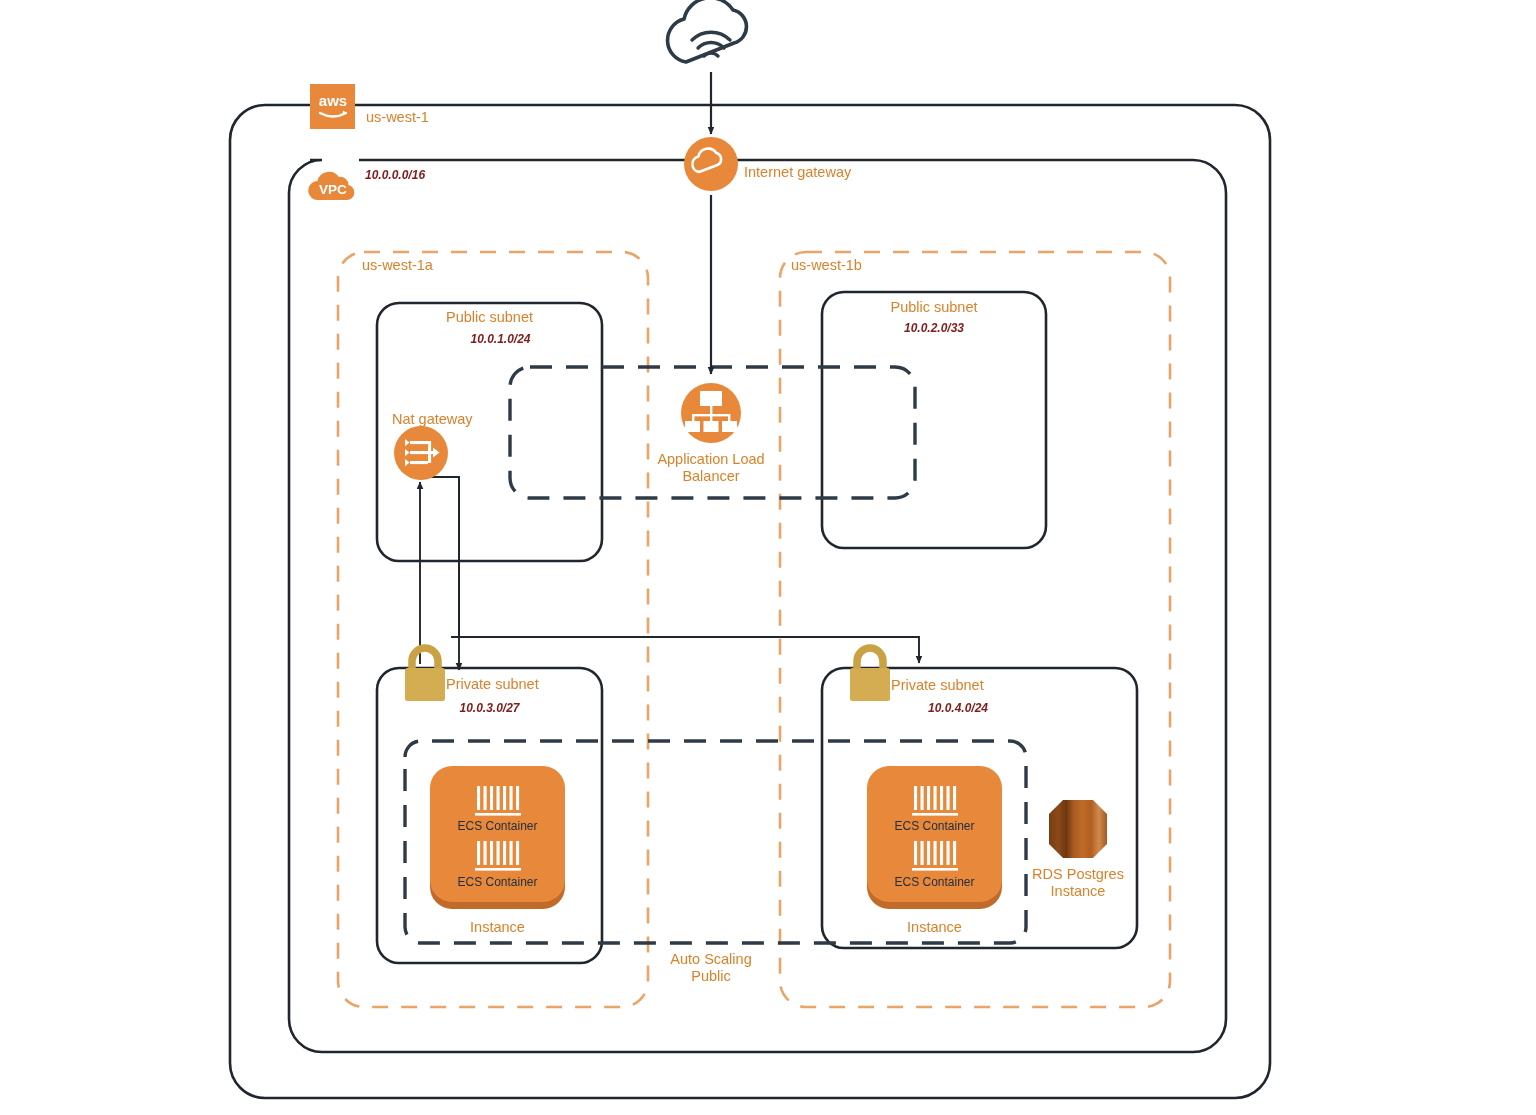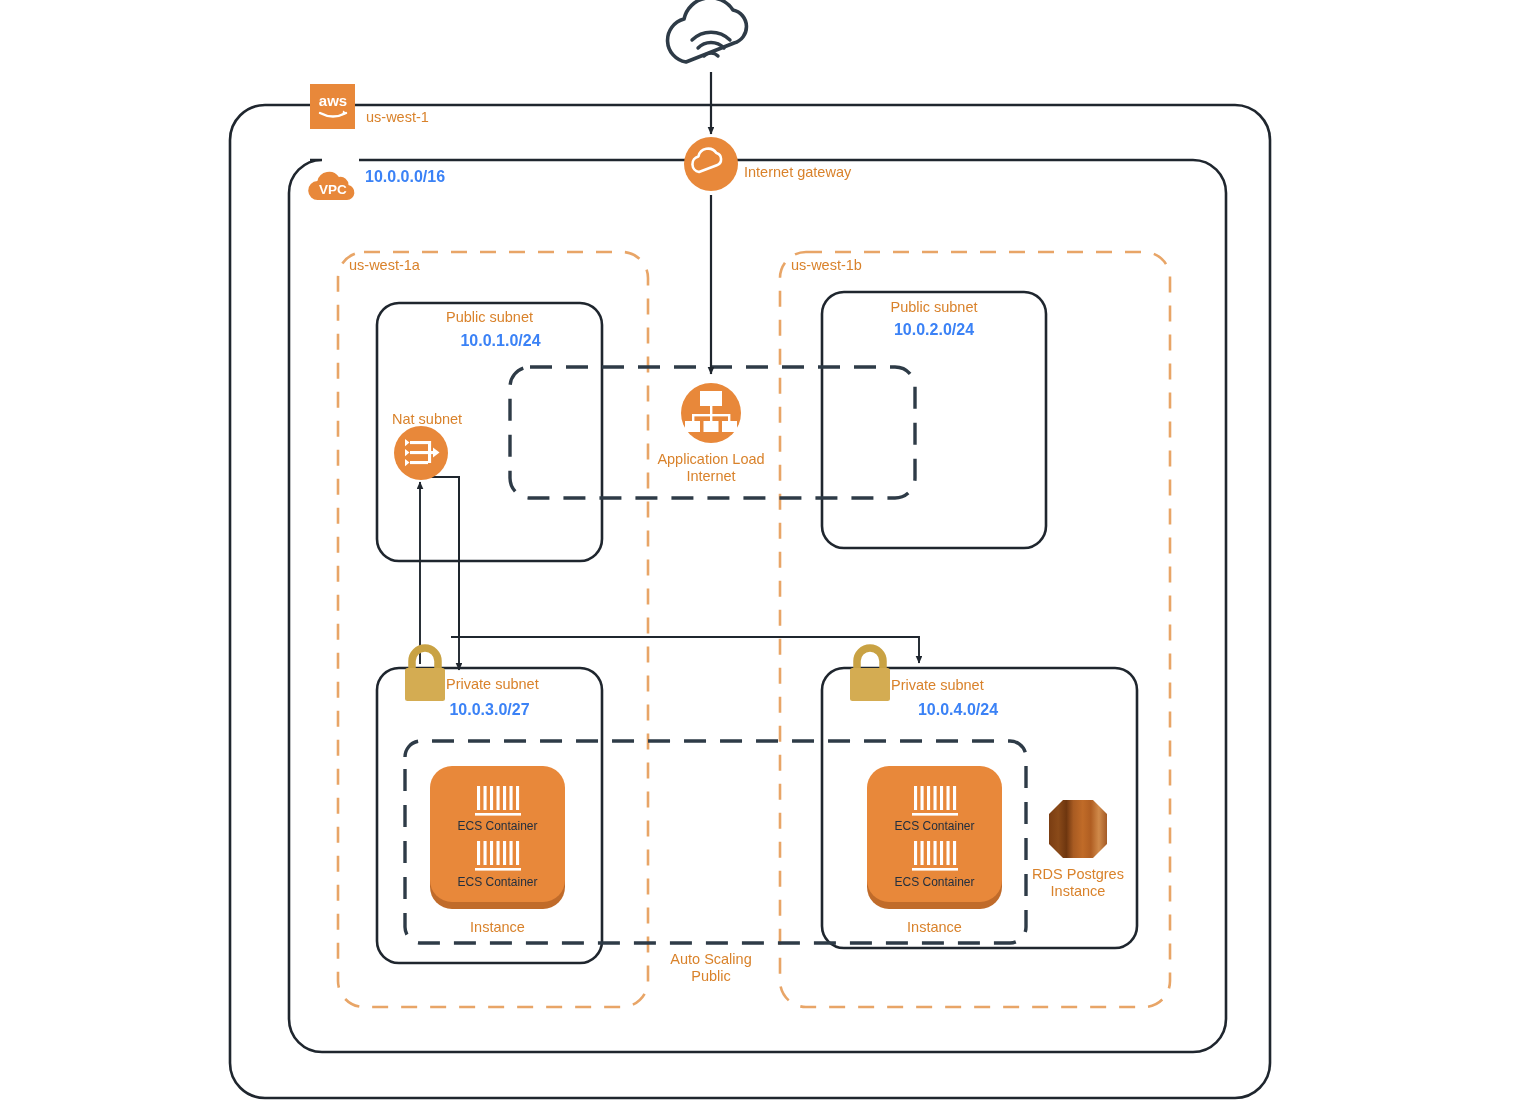--- a/index.html
+++ b/index.html
@@ -3,21 +3,21 @@
 <meta charset="utf-8">
 <style>
   html,body{margin:0;padding:0;background:#ffffff;}
   body{width:1536px;height:1115px;position:relative;overflow:hidden;
        font-family:"Liberation Sans","DejaVu Sans",sans-serif;}
   #stage{position:absolute;inset:0;width:1283px;height:1115px;}
   svg#canvas{position:absolute;left:0;top:0;width:1536px;height:1115px;}
 
   .lbl{position:absolute;white-space:nowrap;text-align:center;}
   .lbl-orange{color:#D9822B;font-size:14.5px;}
-  .lbl-blue{color:#3b82f6;font-size:16px;font-weight:bold;}
+  .lbl-blue{color:#7f1d1d;font-size:12px;font-weight:bold;font-style:italic;}
   .lbl-dark{color:#232F3E;font-size:12px;}
   .lbl-center{text-align:center;}
   .lbl-2l{line-height:17px;}
 
   .aws-badge{position:absolute;left:310px;top:84px;width:45px;height:45px;
              background:#E8883A;display:flex;align-items:center;justify-content:center;}
   .aws-badge svg{display:block;}
 
   .vpc-badge{position:absolute;left:307px;top:167px;width:52px;height:38px;}
 </style>
@@ -248,33 +248,33 @@
     <text x="26" y="27" text-anchor="middle" fill="#ffffff" font-family="Liberation Sans, sans-serif" font-size="13.5" font-weight="bold">VPC</text>
   </svg>
 </div>
 
 <div class="lbl lbl-orange" style="left:366px;top:109px;">us-west-1</div>
 
 <div class="lbl lbl-blue" style="left:365px;top:168px;">10.0.0.0/16</div>
 
 <div class="lbl lbl-orange" style="left:744px;top:164px;">Internet gateway</div>
 
-<div class="lbl lbl-orange" style="left:349px;top:257px;">us-west-1a</div>
+<div class="lbl lbl-orange" style="left:362px;top:257px;">us-west-1a</div>
 <div class="lbl lbl-orange" style="left:791px;top:257px;">us-west-1b</div>
 
 <div class="lbl lbl-orange lbl-center" style="left:377px;top:309px;width:225px;">Public subnet</div>
 <div class="lbl lbl-blue lbl-center" style="left:377px;top:332px;width:225px;margin-left:11px;">10.0.1.0/24</div>
 
 <div class="lbl lbl-orange lbl-center" style="left:822px;top:299px;width:224px;">Public subnet</div>
-<div class="lbl lbl-blue lbl-center" style="left:822px;top:321px;width:224px;">10.0.2.0/24</div>
-
-<div class="lbl lbl-orange" style="left:392px;top:411px;">Nat subnet</div>
+<div class="lbl lbl-blue lbl-center" style="left:822px;top:321px;width:224px;">10.0.2.0/33</div>
+
+<div class="lbl lbl-orange" style="left:392px;top:411px;">Nat gateway</div>
 
 <div class="lbl lbl-orange lbl-center lbl-2l" style="left:611px;top:451px;width:200px;">Application Load</div>
-<div class="lbl lbl-orange lbl-center lbl-2l" style="left:611px;top:468px;width:200px;">Internet</div>
+<div class="lbl lbl-orange lbl-center lbl-2l" style="left:611px;top:468px;width:200px;">Balancer</div>
 
 <div class="lbl lbl-orange" style="left:446px;top:676px;">Private subnet</div>
 <div class="lbl lbl-blue lbl-center" style="left:377px;top:701px;width:225px;">10.0.3.0/27</div>
 
 <div class="lbl lbl-orange" style="left:891px;top:677px;">Private subnet</div>
 <div class="lbl lbl-blue lbl-center" style="left:822px;top:701px;width:224px;padding-left:24px;">10.0.4.0/24</div>
 
 <div class="lbl lbl-dark lbl-center" style="left:430px;top:819px;width:135px;">ECS Container</div>
 <div class="lbl lbl-dark lbl-center" style="left:430px;top:875px;width:135px;">ECS Container</div>
 <div class="lbl lbl-orange lbl-center" style="left:430px;top:919px;width:135px;">Instance</div>

